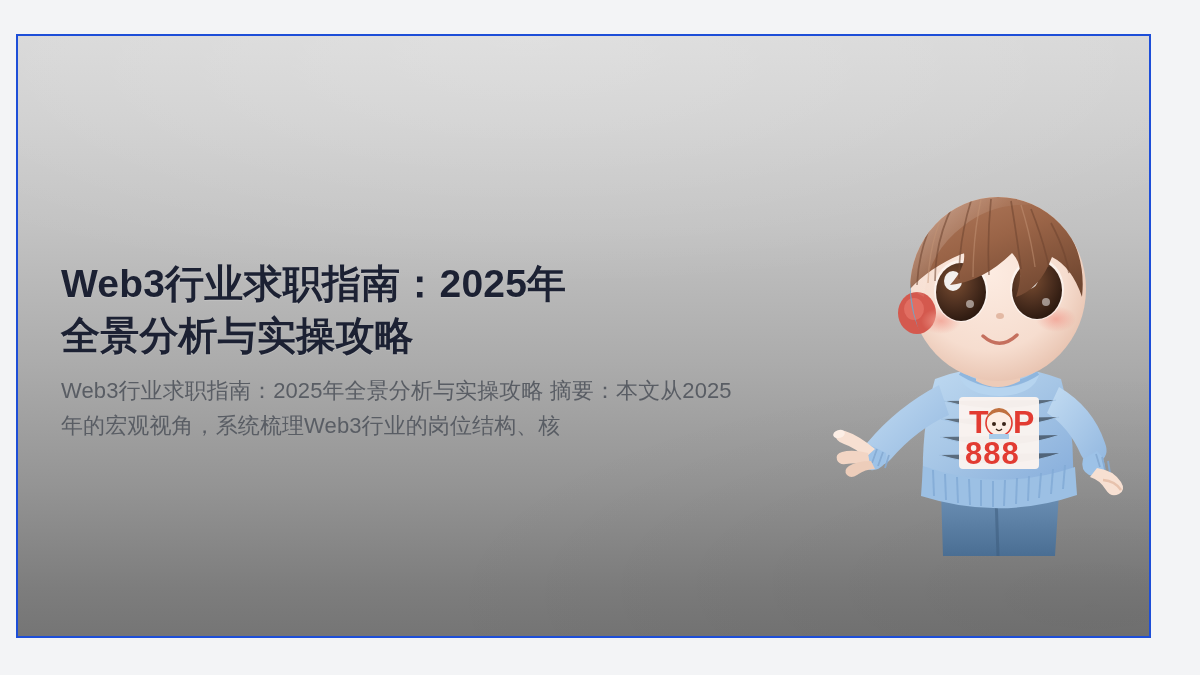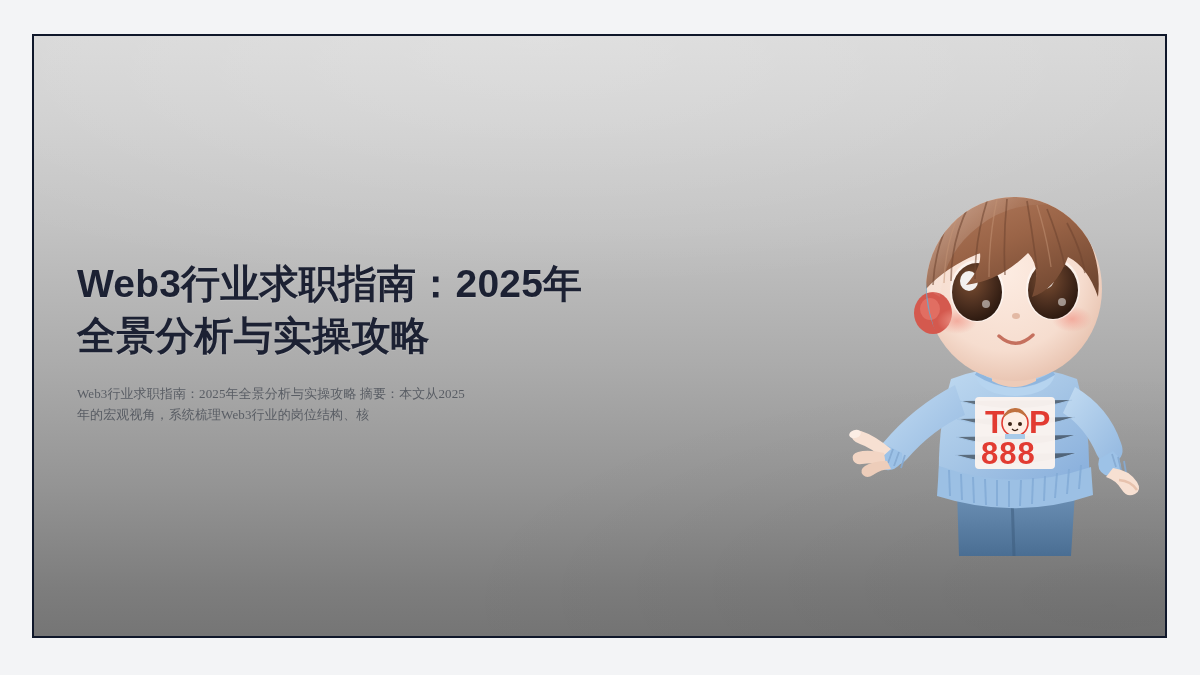--- a/index.html
+++ b/index.html
@@ -13,25 +13,25 @@
 
   body {
     background: #f3f4f6;
     font-family: "Liberation Sans", "DejaVu Sans", sans-serif;
     position: relative;
   }
 
   
   .slide-frame {
     position: absolute;
-    left: 32px;
+    left: 16px;
     top: 34px;
     width: 1135px;
     height: 604px;
-    background: #0f172a;
+    background: #1d4ed8;
     padding: 2px;
   }
 
   .slide {
     position: relative;
     width: 100%;
     height: 100%;
     overflow: hidden;
     background: linear-gradient(to bottom,
                 #d7d7d7 0%,
@@ -65,28 +65,27 @@
     font-size: 39px;
     line-height: 1.33;
     font-weight: 700;
     color: #1c2133;
     letter-spacing: 0.2px;
     text-shadow: 0 1px 1px rgba(255,255,255,0.18);
     white-space: pre-line;
   }
 
   .slide-subtitle {
-    margin-top: 21px;
-    font-size: 13px;
+    margin-top: 11px;
+    font-size: 22px;
     line-height: 1.62;
     font-weight: 400;
     color: #595d64;
     letter-spacing: 0.1px;
     white-space: pre-line;
-    font-family: Liberation Serif, serif;
   }
 
   
   .character {
     position: absolute;
     left: 795px;
     top: 125px;
     width: 360px;
     height: 395px;
   }

